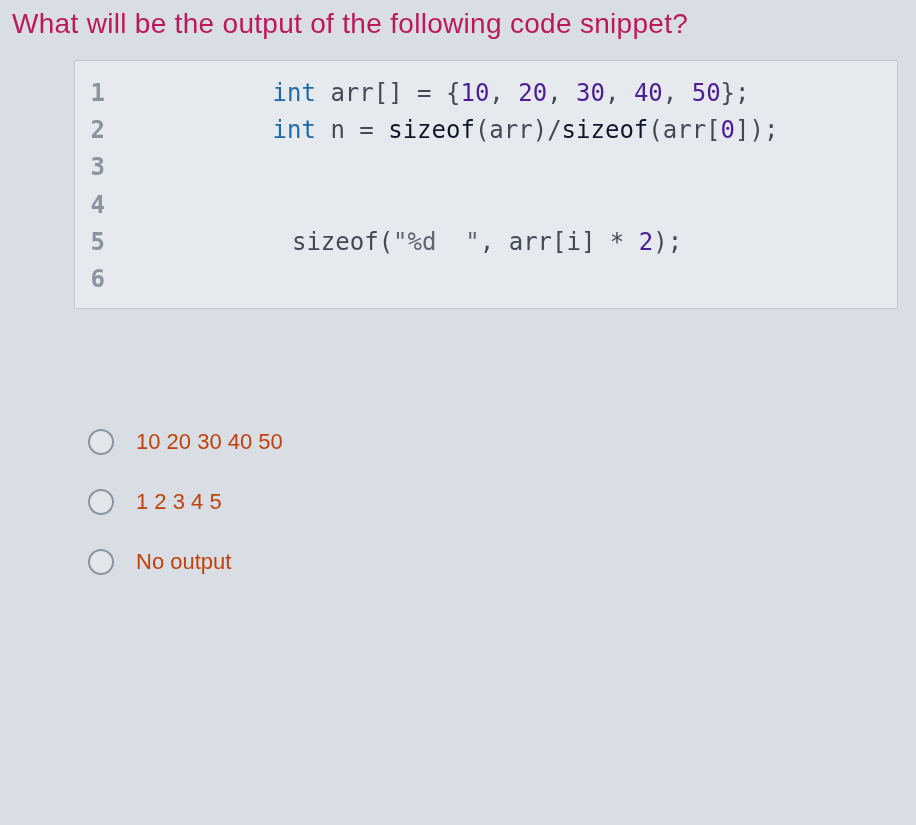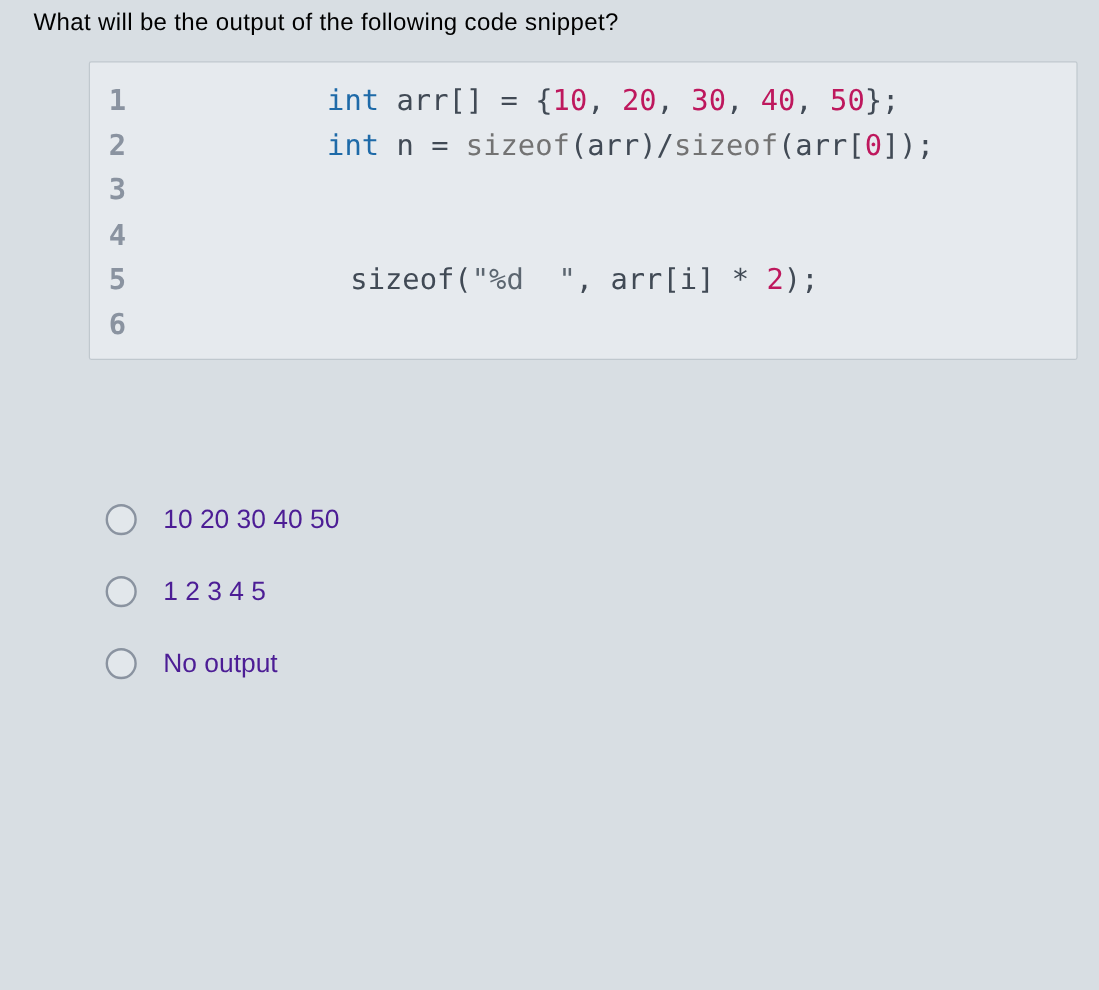--- a/index.html
+++ b/index.html
@@ -5,23 +5,23 @@
 * { margin: 0; padding: 0; box-sizing: border-box; }
 body {
   background: #d8dee3;
   font-family: Arial, Helvetica, sans-serif;
   width: 916px;
   height: 825px;
   overflow: hidden;
   color: #4a5560;
 }
 .question-title {
-  font-size: 20px;
-  color: #000000;
-  padding: 8px 20px 12px 28px;
+  font-size: 28px;
+  color: #be185d;
+  padding: 8px 20px 12px 12px;
   font-weight: 500;
   letter-spacing: 0.3px;
 }
 .code-panel {
   background: #e6eaee;
   margin: 8px 18px 0 74px;
   border: 1px solid #c0c8ce;
   border-radius: 2px;
   padding: 14px 10px 10px 6px;
 }
@@ -38,22 +38,22 @@
   padding-right: 28px;
   color: #8a93a0;
   user-select: none;
   font-weight: 600;
 }
 .code {
   white-space: pre;
   color: #414a55;
 }
 .kw { color: #1e6aa8; margin-left: 24px; }
-.fn { color: #737373; margin-top: 31px; }
-.num { color: #be185d; }
+.fn { color: #0f172a; margin-top: 31px; }
+.num { color: #4c1d95; }
 .str { color: #5c6670; }
 .options {
   margin: 120px 0 0 88px;
 }
 .option {
   display: flex;
   align-items: center;
   margin-bottom: 34px;
   cursor: pointer;
 }
@@ -72,21 +72,21 @@
 .radio .dot {
   width: 12px;
   height: 12px;
   border-radius: 50%;
   background: #3a4450;
   display: none;
 }
 .radio.checked .dot { display: block; }
 .option-label {
   font-size: 22px;
-  color: #4c1d95;
+  color: #c2410c;
 }
 </style>
 </head>
 <body>
 
 <div class="question-title">What will be the output of the following code snippet?</div>
 
 <div class="code-panel" id="code-panel">
     <div class="code-line">
       <div class="gutter">1</div>

